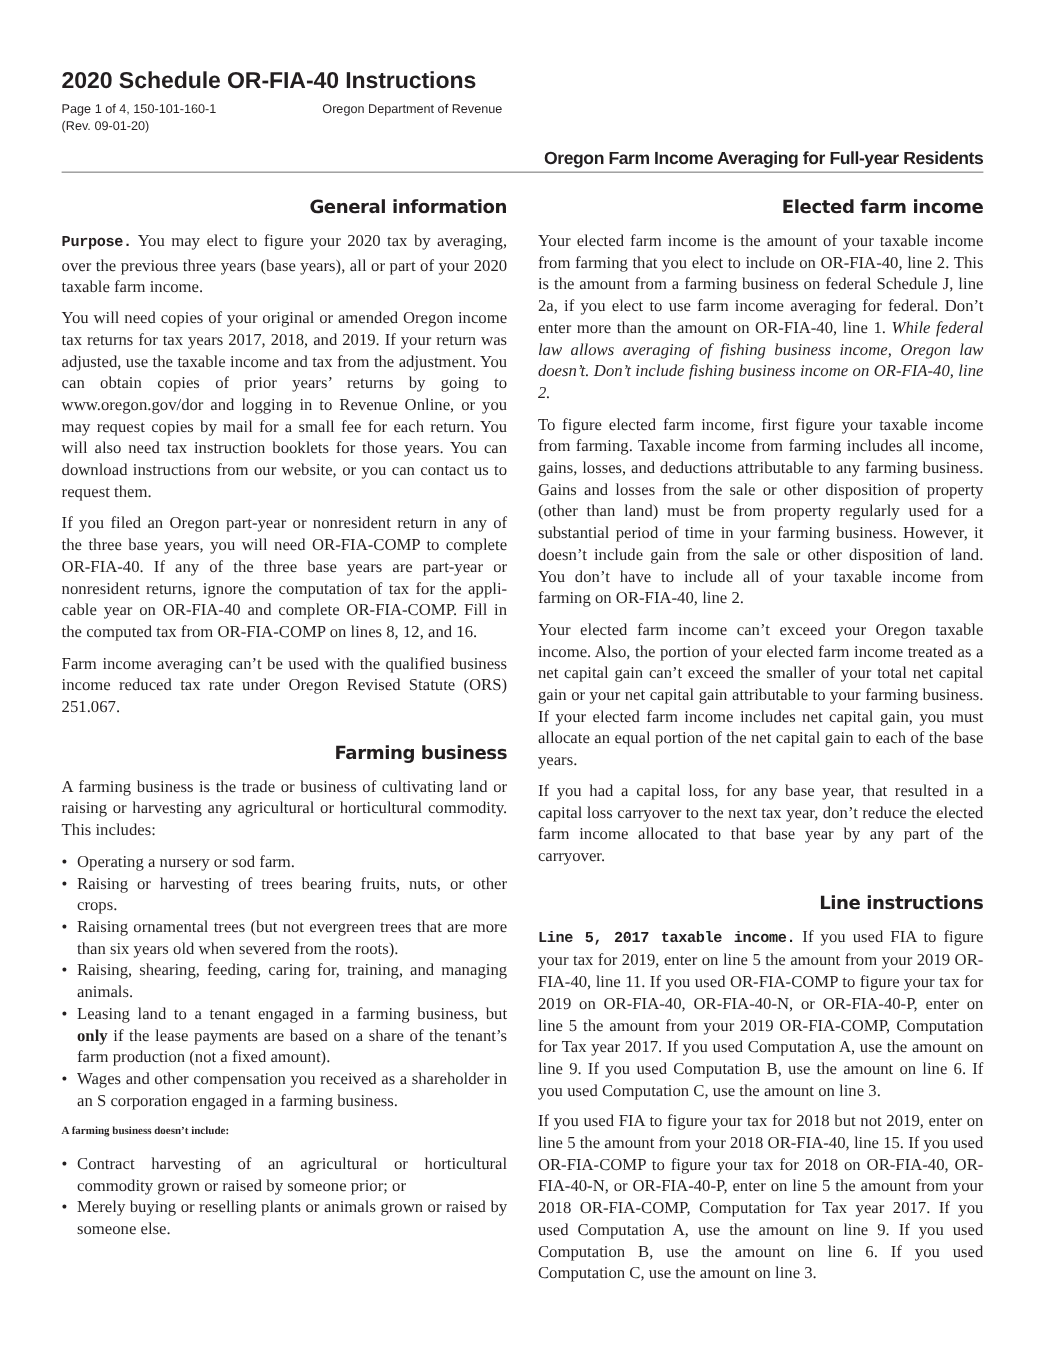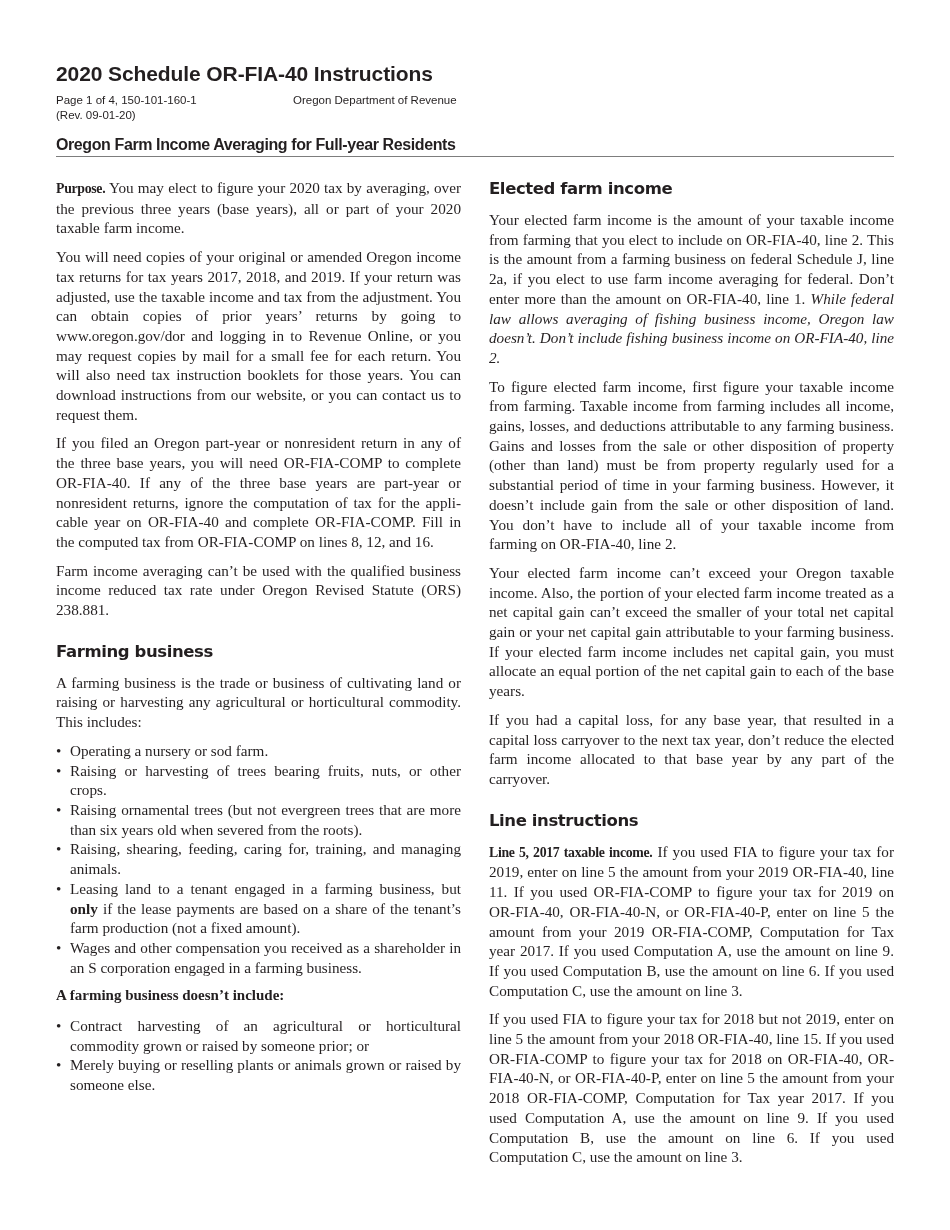--- a/index.html
+++ b/index.html
@@ -18,56 +18,57 @@
   .subtitle {
     position: absolute; left: 56px; top: 135px; width: 838px;
     font-family: "Liberation Sans", sans-serif; font-weight: bold; font-size: 16px; line-height: 19px;
     padding-bottom: 2px; border-bottom: 1.5px solid #7d7d7d; margin: 0;
   }
   .col { position: absolute; top: 178px; width: 405px; }
   .col.left { left: 56px; }
   .col.right { left: 489px; }
   h2 {
     font-family: "DejaVu Sans", sans-serif; font-weight: bold; font-size: 16.5px; letter-spacing: -0.4px;
-    margin: 0 0 10px 0; line-height: 22px;
+    margin: 0 0 10px 0; line-height: 22px; text-align: right;
   }
   p, li {
     font-family: "Liberation Serif", serif; font-size: 15.2px; line-height: 19.7px;
     text-align: justify; margin: 0 0 9px 0; hyphens: manual;
   }
-  .lead { font-family: Liberation Serif, serif; font-weight: bold; font-size: 13.8px; letter-spacing: -0.3px; }
+  .lead { font-family: Liberation Mono, monospace; font-weight: bold; font-size: 13.8px; letter-spacing: -0.3px; }
   .serif-bold { font-weight: bold; }
   em { font-style: italic; }
   ul { list-style: none; padding: 0; margin: 0 0 9px 0; }
   ul li { position: relative; padding-left: 14px; margin: 0; text-align: justify; }
   ul li .bullet { position: absolute; left: 0; top: 0; }
   .sec-gap { height: 12px; }
-  .dont-label { font-family: "Liberation Serif", serif; font-weight: bold; font-size: 15px; margin: 8px 0 10px 0; text-align: left; }
+  .dont-label { font-family: "Liberation Serif", serif; font-weight: bold; font-size: 10px; margin: 8px 0 10px 0; text-align: left; }
 </style>
 </head>
 <body>
 
 <div class="page">
 
   <h1 class="title">2020 Schedule OR-FIA-40 Instructions</h1>
 
   <div class="meta">
     <div>Page 1 of 4, 150-101-160-1</div>
     <div>(Rev. 09-01-20)</div>
     <div class="agency">Oregon Department of Revenue</div>
   </div>
 
   <h2 class="subtitle">Oregon Farm Income Averaging for Full-year Residents</h2>
 
   <div class="col left">
     <section>
+      <h2>General information</h2>
       <p><span class="lead">Purpose.</span><span> You may elect to figure your 2020 tax by averaging, over the previous three years (base years), all or part of your 2020 taxable farm income.</span></p>
       <p>You will need copies of your original or amended Oregon income tax returns for tax years 2017, 2018, and 2019. If your return was adjusted, use the taxable income and tax from the adjustment. You can obtain copies of prior years’ returns by going to www.oregon.gov/dor and logging in to Revenue Online, or you may request copies by mail for a small fee for each return. You will also need tax instruction booklets for those years. You can download instructions from our website, or you can contact us to request them.</p>
       <p>If you filed an Oregon part-year or nonresident return in any of the three base years, you will need OR-FIA-COMP to com­plete OR-FIA-40. If any of the three base years are part-year or nonresident returns, ignore the computation of tax for the appli­cable year on OR-FIA-40 and complete OR-FIA-COMP. Fill in the computed tax from OR-FIA-COMP on lines 8, 12, and 16.</p>
-      <p>Farm income averaging can’t be used with the qualified business income reduced tax rate under Oregon Revised Statute (ORS) 238.881.</p>
+      <p>Farm income averaging can’t be used with the qualified business income reduced tax rate under Oregon Revised Statute (ORS) 251.067.</p>
     </section>
 
     <div class="sec-gap"></div>
 
     <section>
       <h2>Farming business</h2>
       <p>A farming business is the trade or business of cultivating land or raising or harvesting any agricultural or horticultural commodity. This includes:</p>
       <ul>
         <li><span class="bullet">•</span><span>Operating a nursery or sod farm.</span></li>
         <li><span class="bullet">•</span><span>Raising or harvesting of trees bearing fruits, nuts, or other crops.</span></li>

